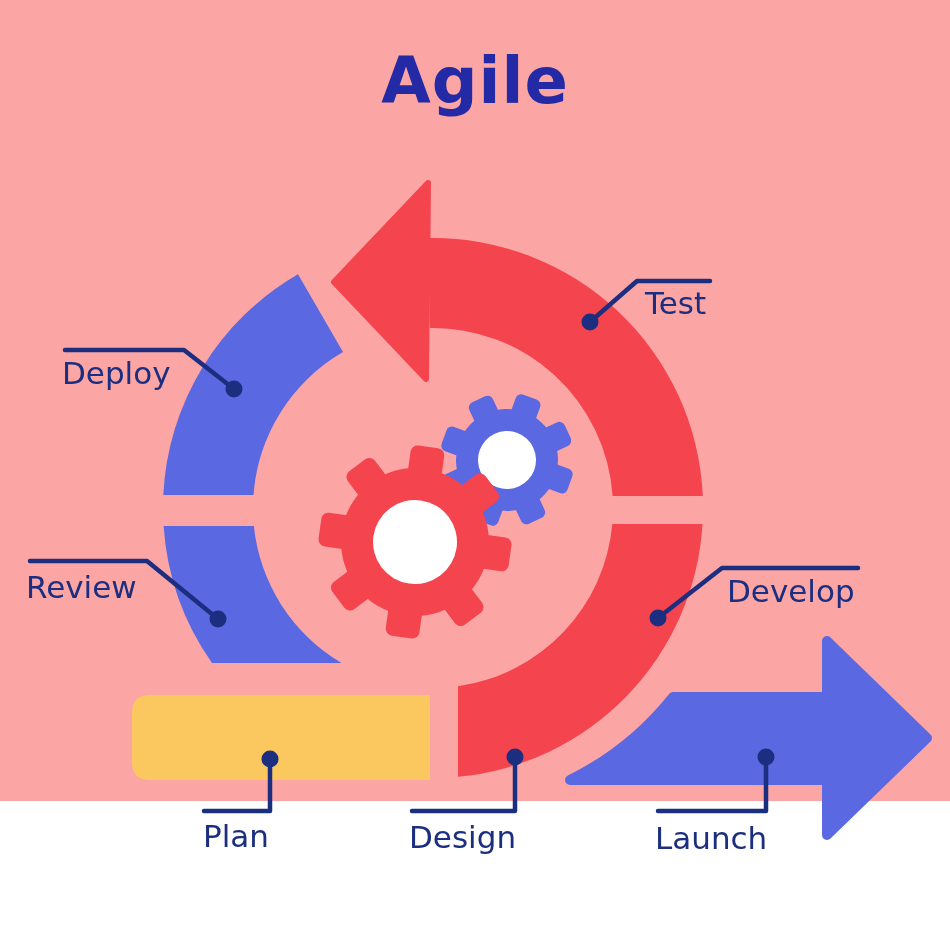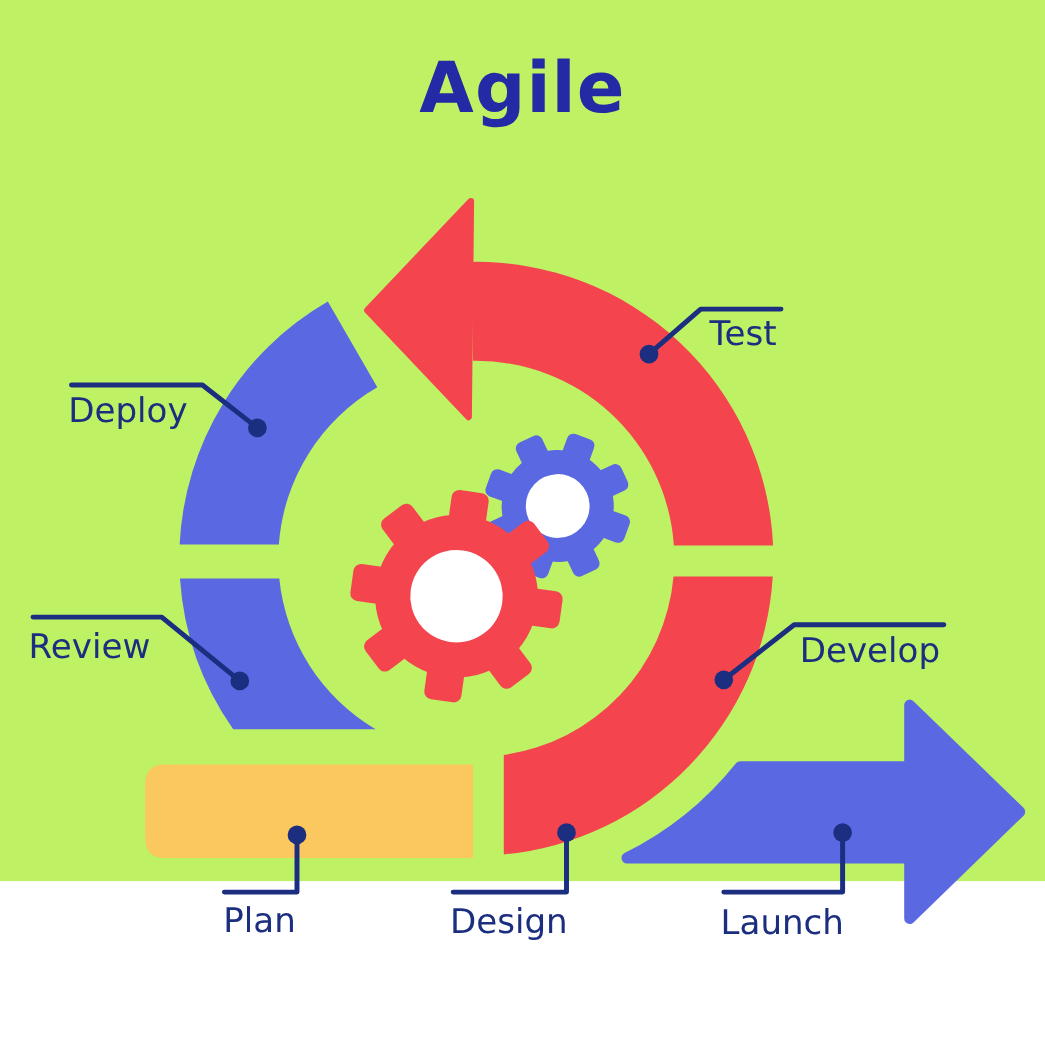--- a/index.html
+++ b/index.html
@@ -8,21 +8,21 @@
     width: 950px;
     height: 950px;
     background: #ffffff;
     overflow: hidden;
     font-family: "DejaVu Sans", sans-serif;
   }
   .canvas {
     position: relative;
     width: 950px;
     height: 801px;
-    background: #bef264;
+    background: #fca5a5;
   }
   .title {
     position: absolute;
     top: 44px;
     left: 0;
     width: 950px;
     text-align: center;
     font-family: "DejaVu Sans", sans-serif;
     font-size: 64px;
     font-weight: bold;

